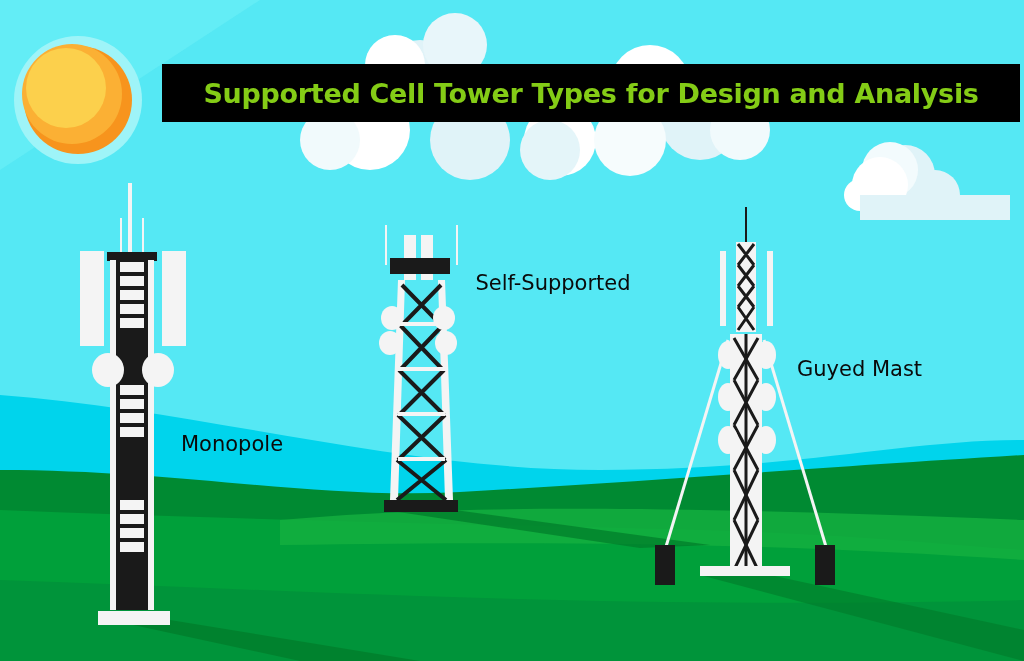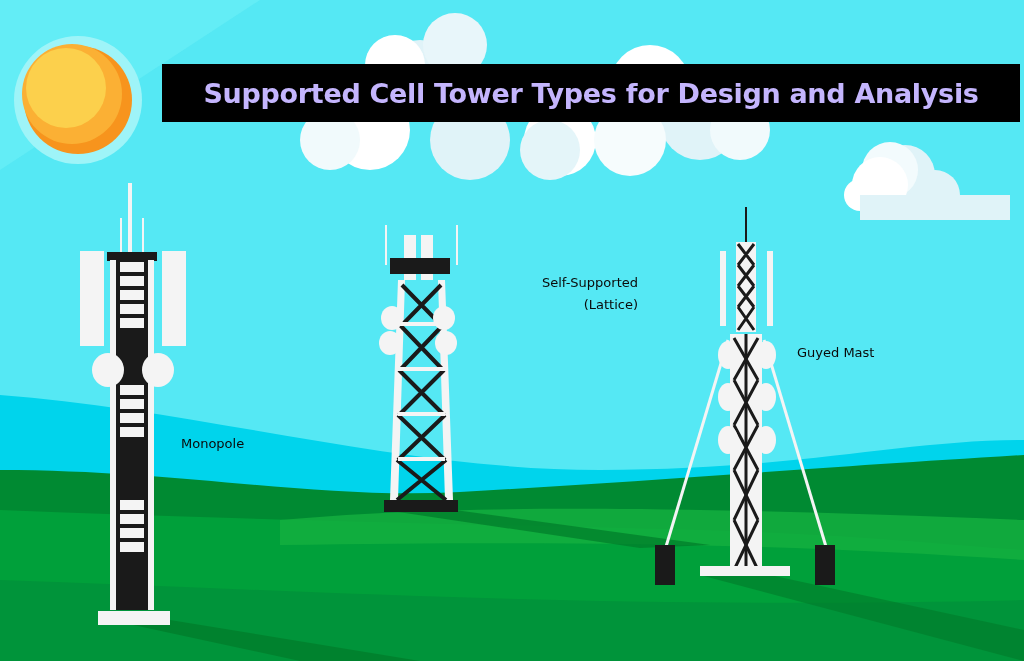--- a/index.html
+++ b/index.html
@@ -2,25 +2,25 @@
 <html><head>
 <meta charset="utf-8">
 <style>
   html, body { margin:0; padding:0; }
   body { width:1024px; height:661px; overflow:hidden; position:relative; font-family:"DejaVu Sans", sans-serif; }
   .scene { position:absolute; inset:0; }
   .title-banner {
     position:absolute; left:162px; top:64px; width:858px; height:58px;
     background:#000; display:flex; align-items:center; justify-content:center;
   }
-  .title-text { color:#c4b5fd; font-family:"DejaVu Sans", sans-serif; font-weight:bold; font-size:27px; letter-spacing:-0.3px; }
-  .label { position:absolute; color:#0a0a0a; font-family:"DejaVu Sans", sans-serif; font-size:13px; text-align:right; line-height:22px; }
+  .title-text { color:#84cc16; font-family:"DejaVu Sans", sans-serif; font-weight:bold; font-size:27px; letter-spacing:-0.3px; }
+  .label { position:absolute; color:#0a0a0a; font-family:"DejaVu Sans", sans-serif; font-size:21px; text-align:center; line-height:22px; }
   .label-monopole { left:181px; top:433px; }
   .label-lattice { left:468px; top:272px; width:170px; }
-  .label-guyed { left:797px; top:342px; }
+  .label-guyed { left:797px; top:358px; }
 </style>
 </head>
 <body>
 
 <svg class="scene" width="1024" height="661" viewBox="0 0 1024 661" xmlns="http://www.w3.org/2000/svg">
 
   <rect x="0" y="0" width="1024" height="661" fill="#55e8f4"></rect>
   <path d="M0 0 L260 0 L0 170 Z" fill="#6cf0f7" opacity="0.6"></path>
 
   <path d="M0 395 C200 410 400 470 600 470 C800 470 900 440 1024 440 L1024 661 L0 661 Z" fill="#00d4ec"></path>
@@ -143,15 +143,14 @@
   </g>
 </svg>
 
 <div class="title-banner">
   <span class="title-text">Supported Cell Tower Types for Design and Analysis</span>
 </div>
 
 <div class="label label-monopole">Monopole</div>
 <div class="label label-lattice">
   <div>Self-Supported</div>
-  <div>(Lattice)</div>
 </div>
 <div class="label label-guyed">Guyed Mast</div>
 
 </body></html>

